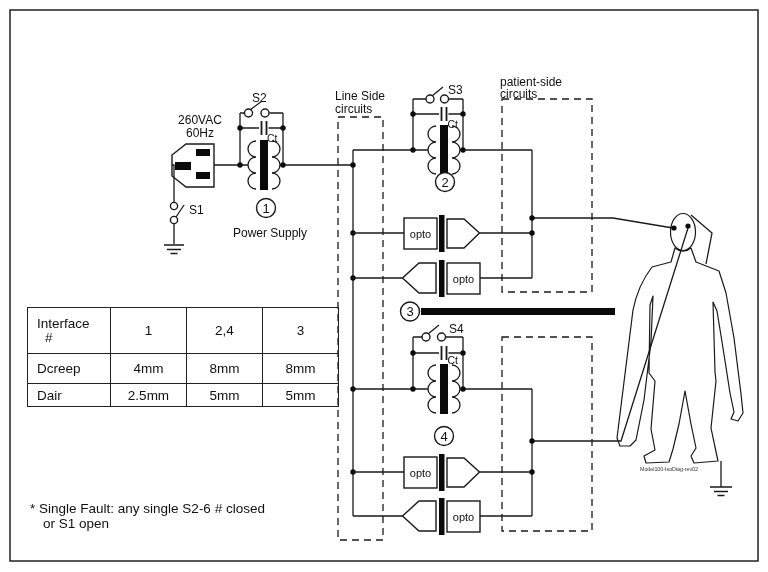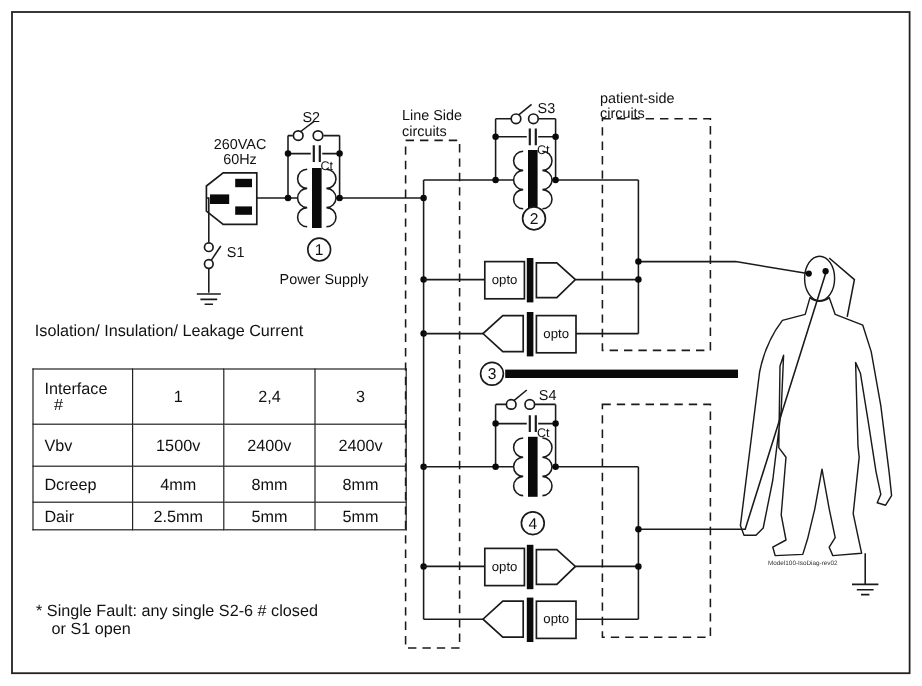--- a/index.html
+++ b/index.html
@@ -226,39 +226,32 @@
     <path class="w" d="M 532,441 L 621,441 L 688,228"></path>
     <circle class="dot" cx="532" cy="441" r="2.7"></circle>
     <circle class="dot" cx="532" cy="472" r="2.7"></circle>
   </g>
 
   <circle class="dot" cx="674" cy="228" r="2.6"></circle>
   <circle class="dot" cx="688" cy="226" r="2.6"></circle>
 </svg>
 
 <div class="tbl-title">
-  <div>Isolation/ Insulation/ Leakage Current</div>
 </div>
 
 <table class="iso-table">
   <tbody>
       <tr style="height:46px;">
     <th class="lab" style="width:73px;line-height:14px;">
       <span>Interface</span>
       <span class="hdr-sub">#</span>
     </th>
     <th style="width:75px;">1</th>
     <th style="width:75px;">2,4</th>
     <th style="width:75px;">3</th>
-  </tr>
-  <tr style="height:35px;">
-    <td class="lab">Vbv</td>
-    <td>1500v</td>
-    <td>2400v</td>
-    <td>2400v</td>
   </tr>
   <tr style="height:30px;">
     <td class="lab">Dcreep</td>
     <td>4mm</td>
     <td>8mm</td>
     <td>8mm</td>
   </tr>
   <tr style="height:23px;">
     <td class="lab">Dair</td>
     <td>2.5mm</td>

